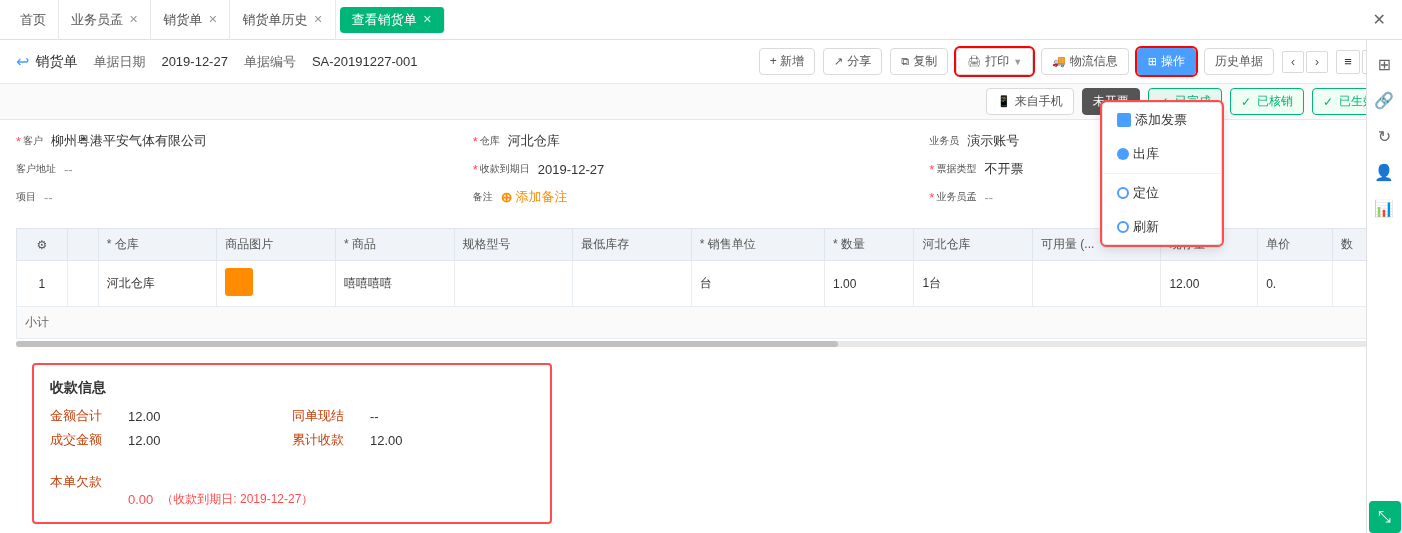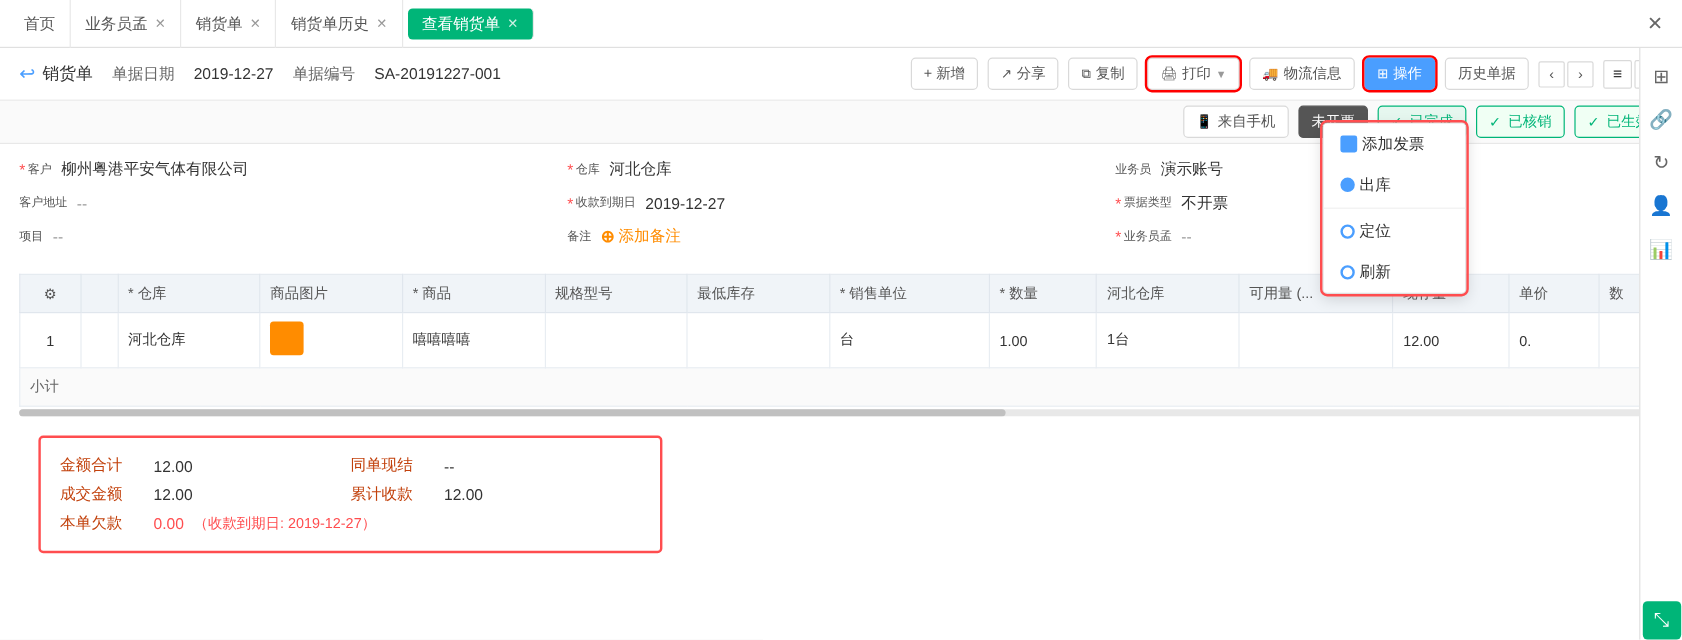--- a/index.html
+++ b/index.html
@@ -81,21 +81,21 @@
     .payment-section {
       margin: 8px 16px; padding: 14px 16px;
       border: 2px solid #ff4d4f; border-radius: 4px; background: #fff;
       display: inline-block; min-width: 520px;
     }
     .payment-title { font-size: 14px; font-weight: 600; color: #333; margin-bottom: 10px; }
     .payment-grid { display: grid; grid-template-columns: 1fr 1fr; gap: 6px 0; }
     .payment-row { display: flex; align-items: center; gap: 8px; }
     .payment-label { color: #c2410c; font-size: 13px; white-space: nowrap; min-width: 70px; }
     .payment-value { color: #333; font-size: 13px; }
-    .payment-value.red { color: #ff4d4f; }
+    .payment-value.red { color: #ff4d4f; margin-top: 36px; }
     .dropdown-menu {
       position: absolute; top: 102px; right: 180px;
       background: #fff; border: 1px solid #e0e0e0; border-radius: 4px;
       box-shadow: 0 4px 12px rgba(0,0,0,0.15); min-width: 120px; z-index: 200;
       outline: 2px solid #ff4d4f;
     }
     .dropdown-item {
       display: flex; align-items: center; gap: 4px; padding: 8px 14px;
       cursor: pointer; font-size: 13px; color: #333;
     }
@@ -331,20 +331,21 @@
       </tbody>
     </table>
 
     <div style="height:6px;background:#e8e8e8;border-radius:3px;margin-top:2px;position:relative">
       <div style="width:60%;height:100%;background:#c0c0c0;border-radius:3px"></div>
     </div>
   </div>
 
   <div style="padding: 8px 16px;">
     <div class="payment-section">
+      <div class="payment-title">收款信息</div>
       <div class="payment-grid">
         <div class="payment-row">
           <span class="payment-label">金额合计</span>
           <span class="payment-value">12.00</span>
         </div>
         <div class="payment-row">
           <span class="payment-label">同单现结</span>
           <span class="payment-value">--</span>
         </div>
         <div class="payment-row">

